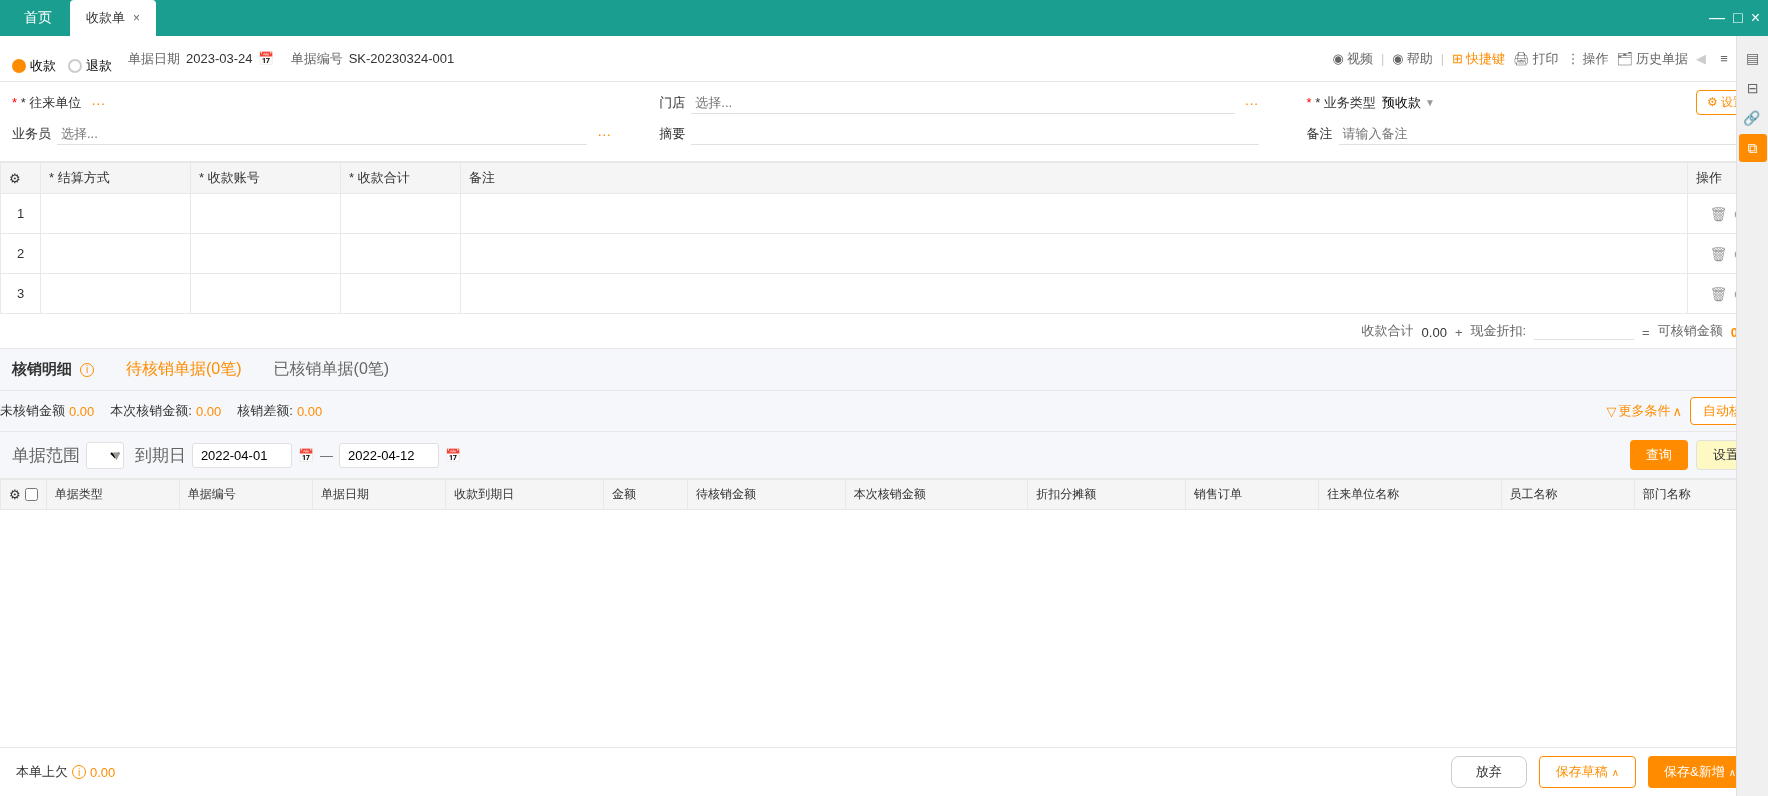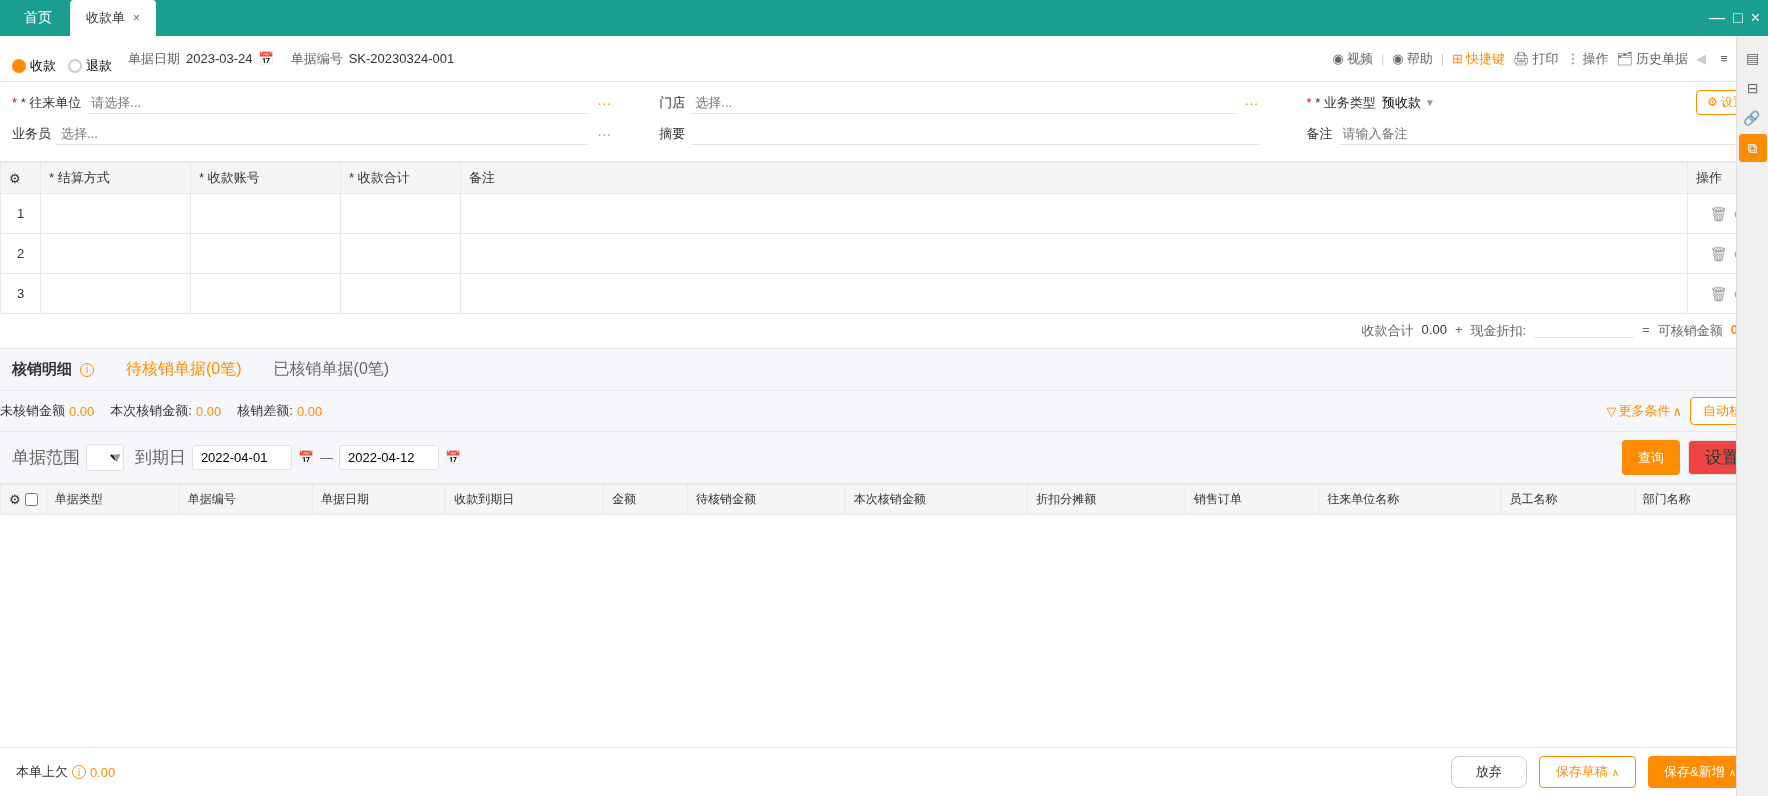--- a/index.html
+++ b/index.html
@@ -69,21 +69,21 @@
     .col-method { width: 150px; }
     .col-account { width: 150px; }
     .col-amount { width: 120px; }
     .col-remark { }
     .col-action { width: 80px; text-align: center; }
     .action-icons { display: flex; gap: 6px; justify-content: center; }
     .action-icon { color: #999; cursor: pointer; font-size: 14px; }
 
     
     .summary-row {
-      display: flex; align-items: flex-start; justify-content: flex-end; padding: 8px 12px; gap: 8px; border-bottom: 1px solid #e8e8e8; background: #fff;
+      display: flex; align-items: flex-end; justify-content: flex-end; padding: 8px 12px; gap: 8px; border-bottom: 1px solid #e8e8e8; background: #fff;
     }
     .summary-label { color: #666; }
     .summary-value { color: #333; }
     .summary-orange { color: #ff8c00; font-weight: bold; }
     .summary-input { border: none; border-bottom: 1px solid #e0e0e0; width: 100px; text-align: right; outline: none; }
 
     
     .section { padding: 10px 12px; background: #f5f7fa; border-bottom: 1px solid #e8e8e8; }
     .section-title { font-size: 15px; font-weight: bold; color: #333; display: flex; align-items: center; gap: 8px; }
     .section-tab { color: #ff8c00; cursor: pointer; font-size: 16px; margin-left: 24px; }
@@ -107,21 +107,21 @@
     }
     .search-field { display: flex; align-items: center; gap: 6px; }
     .search-label { color: #666; font-size: 17px; }
     .search-select { border: 1px solid #e0e0e0; border-radius: 3px; padding: 4px 8px; background: #fff; font-size: 13px; }
     .date-input { border: 1px solid #e0e0e0; border-radius: 3px; padding: 4px 8px; background: #fff; font-size: 13px; width: 100px; }
     .date-separator { color: #666; }
     .query-btn {
       background: #ff8c00; color: #fff; border: none; padding: 5px 16px; border-radius: 4px; cursor: pointer; font-size: 13px;
     }
     .settings-btn {
-      background: #ef4444; border: 1px solid #e0e0e0; color: #333; padding: 5px 16px; border-radius: 4px; cursor: pointer; font-size: 17px;
+      background: #fef9c3; border: 1px solid #e0e0e0; color: #333; padding: 5px 16px; border-radius: 4px; cursor: pointer; font-size: 13px;
     }
     .search-right { margin-left: auto; display: flex; gap: 8px; }
 
     
     .bottom-table { width: 100%; border-collapse: collapse; }
     .bottom-table th {
       background: #f5f5f5; border: 1px solid #e8e8e8; padding: 6px 8px; text-align: left; font-weight: 500; color: #333; font-size: 12px; white-space: nowrap;
     }
 
     
@@ -233,21 +233,20 @@
           <div class="layout-icon active">⊞</div>
         </div>
       </div>
     </div>
 
     <div class="form-area">
       <div class="form-row">
 
         <div class="form-field" style="flex:2;">
           <span class="field-label required">* 往来单位</span>
-          <input class="field-input" type="text" placeholder="请选择..." style="">
           <span class="field-more">···</span>
         </div>
 
         <div class="form-field" style="flex:2; margin-left:40px;">
           <span class="field-label">门店</span>
           <input class="field-input" type="text" placeholder="选择..." style="">
           <span class="field-more">···</span>
         </div>
 
         <div class="form-field" style="flex:1.5; margin-left:40px;">

